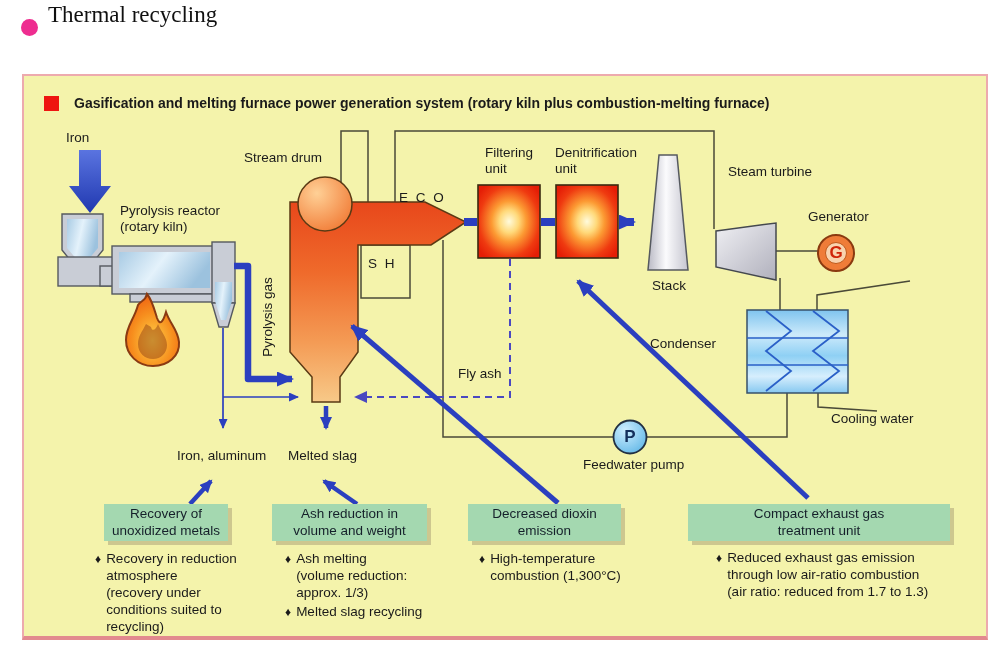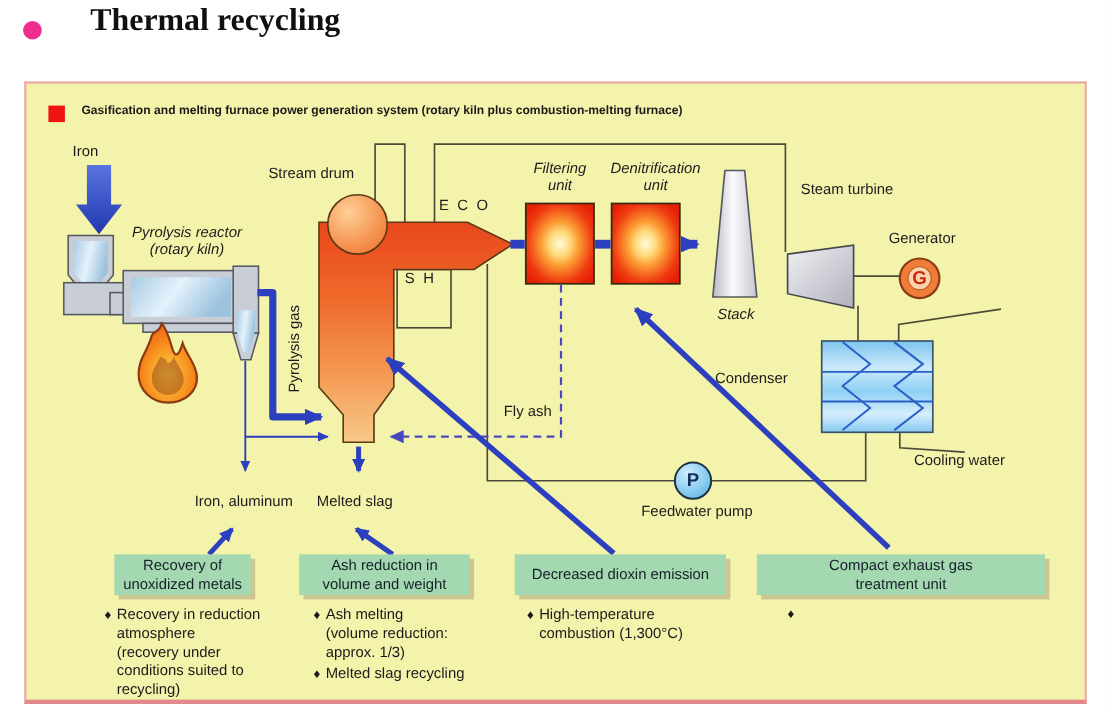--- a/index.html
+++ b/index.html
@@ -1,30 +1,30 @@
 <!DOCTYPE html>
 <html><head>
 <meta charset="utf-8">
 <style>
   html,body{margin:0;padding:0;background:#fff;}
   .stage{position:relative;width:1006px;height:649px;background:#fff;overflow:hidden;
          font-family:"Liberation Sans",sans-serif;}
   .page-title{position:absolute;left:48px;top:2px;font-family:"Liberation Serif",serif;
-              font-weight:bold;font-size:29px;color:#101010;letter-spacing:0;margin-left:34px;}
+              font-weight:normal;font-size:23px;color:#101010;letter-spacing:0;}
   .title-bullet{position:absolute;left:21px;top:19px;width:17px;height:17px;border-radius:50%;
                 background:#ee2d90;}
   .panel{position:absolute;left:22px;top:74px;width:962px;height:560px;background:#f4f3ab;
          border:2px solid #edaaae;border-bottom:4px solid #e2898e;}
   .hdr-square{position:absolute;left:44px;top:96px;width:15px;height:15px;background:#ee1510;}
-  .hdr-text{position:absolute;left:74px;top:95px;font-size:11px;font-weight:bold;color:#1a1a1a;}
+  .hdr-text{position:absolute;left:74px;top:95px;font-size:14px;font-weight:bold;color:#1a1a1a;}
   svg.diagram{position:absolute;left:0;top:0;}
   .lbl{position:absolute;font-size:13.5px;line-height:1.2;color:#1b1b1b;white-space:pre-line;}
-  .ctr{text-align:center;transform:translateX(-50%);font-style:italic;}
+  .ctr{text-align:left;transform:translateX(-50%);}
   .rot{transform:translate(-50%,-50%) rotate(-90deg);white-space:nowrap;}
-  .spaced{letter-spacing:2px;}
+  .spaced{letter-spacing:2px;margin-top:11px;}
   .sym{position:absolute;transform:translate(-50%,-50%);font-weight:bold;font-size:17px;}
   .g-sym{color:#cf2408;}
   .p-sym{color:#14305c;}
   .benefit-box{position:absolute;background:#a4d8b0;box-shadow:4px 4px 0 0 #cdc78f;
                display:flex;align-items:center;justify-content:center;text-align:center;
                font-size:13.5px;line-height:1.25;color:#15202a;white-space:pre-line;}
   .points{position:absolute;font-size:13.5px;line-height:1.25;color:#1a1a1a;}
   .pt{display:flex;gap:5px;margin-bottom:2px;}
   .diamond{flex:0 0 auto;font-size:12px;line-height:1.4;}
   .pt-text{white-space:pre-line;}
@@ -197,21 +197,21 @@
   <div class="lbl" style="left:458px;top:366px">Fly ash</div>
   <div class="lbl" style="left:177px;top:448px">Iron, aluminum</div>
   <div class="lbl" style="left:288px;top:448px">Melted slag</div>
 
   <div class="benefit-box" style="left:104px;top:504px;width:124px;height:37px">
     <span>Recovery of
 unoxidized metals</span></div>
   <div class="benefit-box" style="left:272px;top:504px;width:155px;height:37px">
     <span>Ash reduction in
 volume and weight</span></div>
-  <div class="benefit-box" style="left:468px;top:504px;width:192px;height:37px">
+  <div class="benefit-box" style="left:468px;top:504px;width:153px;height:37px">
     <span>Decreased dioxin emission</span></div>
   <div class="benefit-box" style="left:688px;top:504px;width:262px;height:37px">
     <span>Compact exhaust gas
 treatment unit</span></div>
 
   <div class="points" style="left:95px;top:551px;width:185px">
     <div class="pt">
       <span class="diamond">♦</span>
       <span class="pt-text">Recovery in reduction
 atmosphere
@@ -235,16 +235,19 @@
   <div class="points" style="left:479px;top:551px;width:185px">
     <div class="pt">
       <span class="diamond">♦</span>
       <span class="pt-text">High-temperature
 combustion (1,300°C)</span>
       </div>
   </div>
   <div class="points" style="left:716px;top:550px;width:255px">
     <div class="pt">
       <span class="diamond">♦</span>
+      <span class="pt-text">Reduced exhaust gas emission
+through low air-ratio combustion
+(air ratio: reduced from 1.7 to 1.3)</span>
       </div>
   </div>
 
 </div>
 
 </body></html>

